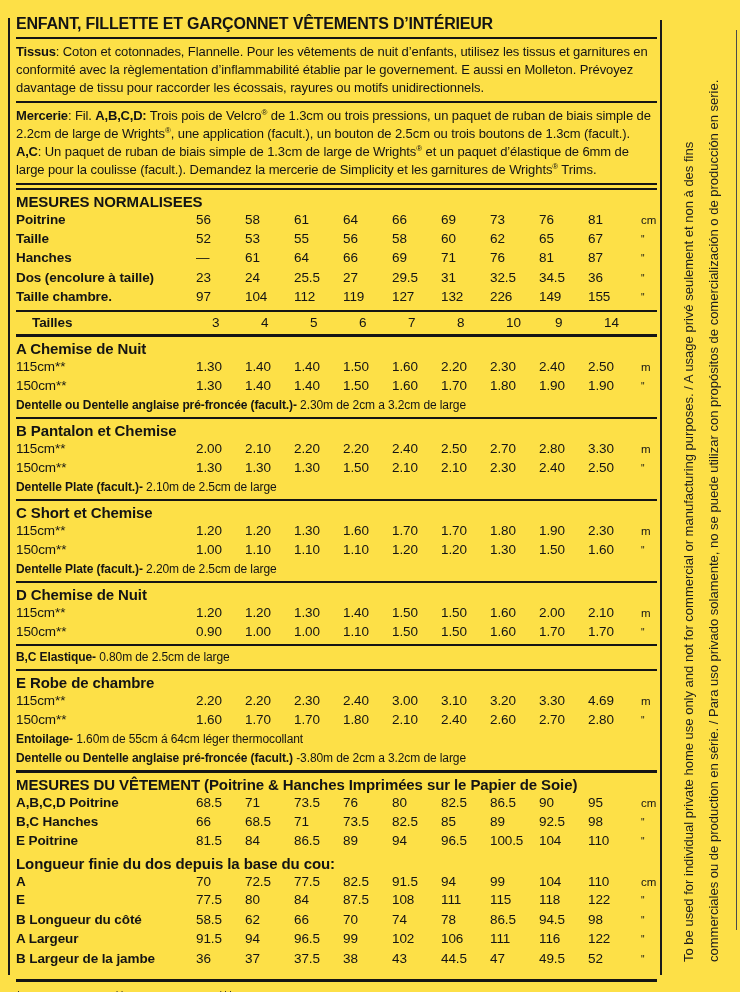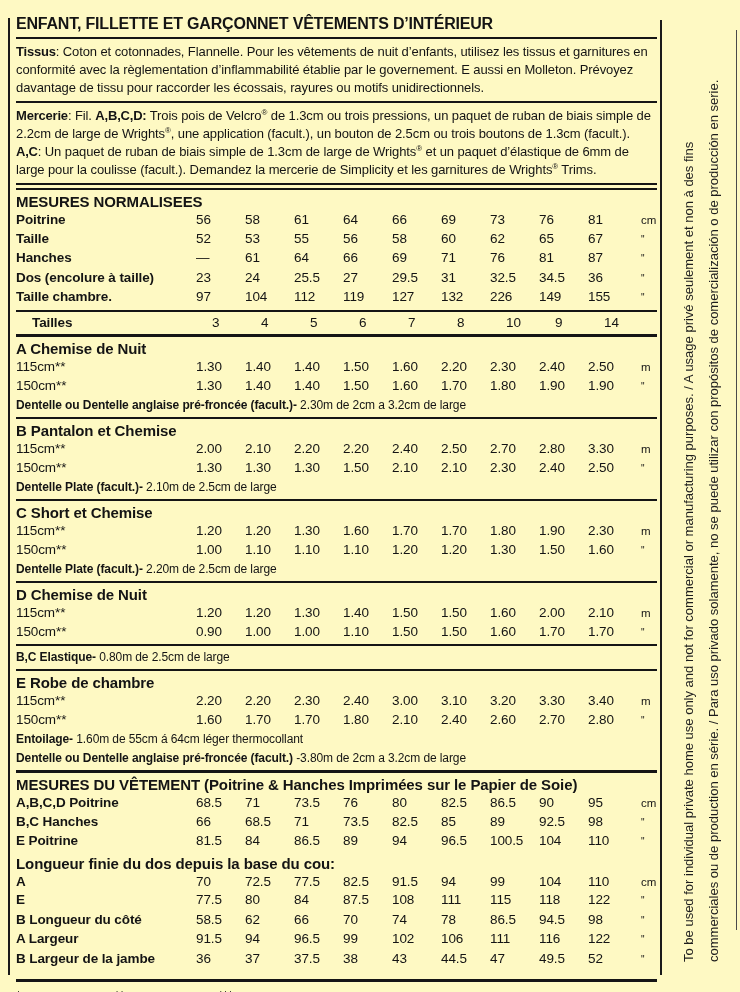--- a/index.html
+++ b/index.html
@@ -1,17 +1,17 @@
 <!DOCTYPE html>
 <html><head>
 <meta charset="utf-8">
 <style>
   html,body{margin:0;padding:0;background:#ffffff;}
   body{width:740px;height:992px;font-family:"Liberation Sans",sans-serif;color:#141414;}
-  .page{position:relative;width:740px;height:992px;background:#fef9c3;overflow:hidden;}
+  .page{position:relative;width:740px;height:992px;background:#fde047;overflow:hidden;}
   .left-border{position:absolute;left:8px;top:18px;width:2px;height:957px;background:#1a1a1a;}
   .vrule-right{position:absolute;left:660px;top:20px;width:2px;height:955px;background:#1a1a1a;}
   .edge-line{position:absolute;left:736px;top:30px;width:1px;height:900px;background:#4a4a4a;}
   .content{position:absolute;left:16px;top:14px;width:641px;letter-spacing:-0.1px;}
   h1{font-size:16px;line-height:20px;margin:0 0 3px 0;font-weight:bold;letter-spacing:-0.2px;}
   .rule{height:2px;background:#151515;margin:2px 0;}
   .rule.thick{height:3px;}
   .rule.double{height:7px;background:linear-gradient(#151515 0 2px,transparent 2px 5px,#151515 5px 7px);}
   .rule.pre-foot{margin-top:10px;height:2.5px;}
   p.para{margin:4px 0;font-size:13px;line-height:18px;}
@@ -258,21 +258,21 @@
         <div class="trow">
           <span class="tlabel">115cm**</span>
           <span class="tcell">2.20</span>
           <span class="tcell">2.20</span>
           <span class="tcell">2.30</span>
           <span class="tcell">2.40</span>
           <span class="tcell">3.00</span>
           <span class="tcell">3.10</span>
           <span class="tcell">3.20</span>
           <span class="tcell">3.30</span>
-          <span class="tcell">3.40</span>
+          <span class="tcell">4.69</span>
           <span class="tunit">m</span>
         </div>
         <div class="trow">
           <span class="tlabel">150cm**</span>
           <span class="tcell">1.60</span>
           <span class="tcell">1.70</span>
           <span class="tcell">1.70</span>
           <span class="tcell">1.80</span>
           <span class="tcell">2.10</span>
           <span class="tcell">2.40</span>

